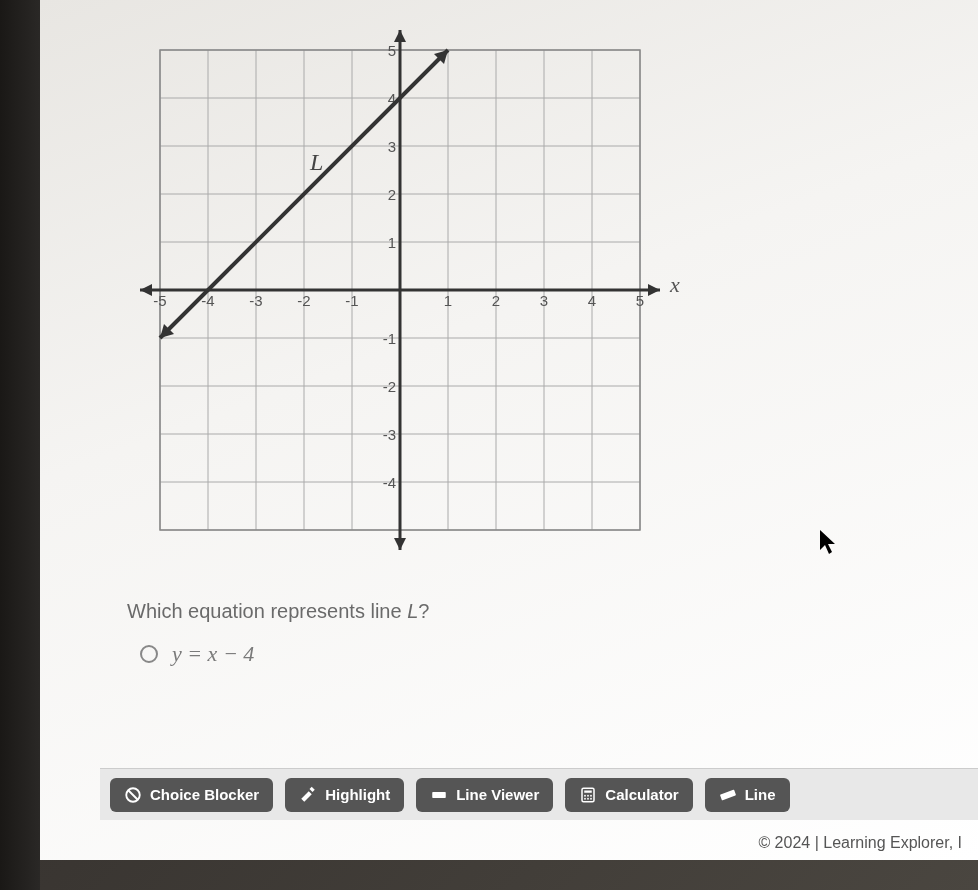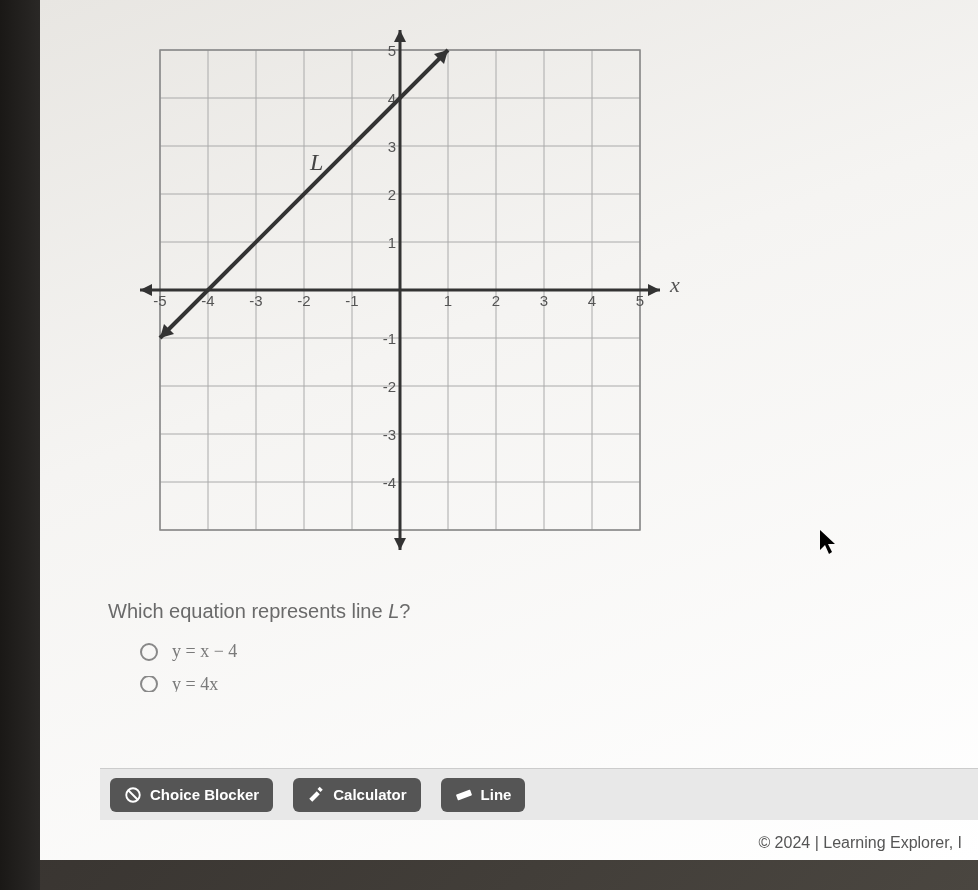--- a/index.html
+++ b/index.html
@@ -24,21 +24,21 @@
     padding: 10px 0 0 60px;
   }
   .chart-container {
     position: relative;
     width: 600px;
     height: 560px;
   }
   .chart-svg { width: 100%; height: 100%; }
   .question {
     margin-top: 30px;
-    margin-left: 8px;
+    margin-left: 27px;
     color: #6a6a6a;
     font-size: 20px;
   }
   .question .italic { font-style: italic; }
   .choices {
     margin-top: 18px;
     margin-left: 40px;
   }
   .choice {
     display: flex;
@@ -49,36 +49,37 @@
   .radio {
     width: 18px;
     height: 18px;
     border: 2px solid #888;
     border-radius: 50%;
     margin-right: 14px;
     flex-shrink: 0;
   }
   .choice-text {
     color: #7a7a7a;
-    font-size: 18px;
+    font-size: 22px;
     font-family: 'Times New Roman', serif;
+    font-style: italic;
   }
   .choice-partial { overflow: hidden; height: 16px; }
   .toolbar {
     position: absolute;
     left: 60px;
     right: 0;
     bottom: 40px;
     height: 52px;
     background: #e8e8e8;
     border-top: 1px solid #ccc;
     display: flex;
     align-items: center;
     padding: 0 10px;
-    gap: 20px;
+    gap: 12px;
   }
   .tool-btn {
     background: #555;
     color: #fff;
     border: none;
     border-radius: 6px;
     padding: 8px 14px;
     font-size: 15px;
     font-weight: bold;
     display: flex;
@@ -206,38 +207,53 @@
 
     <div class="question">
       <span>Which equation represents line </span><span class="italic">L</span><span>?</span>
     </div>
 
     <div class="choices">
       <div class="choice">
         <div class="radio"></div>
         <div class="choice-text">y = x − 4</div>
       </div>
-      <div class="choice choice-partial">
-        <div class="radio"></div>
-        <div class="choice-text">y = 4x</div>
-      </div>
     </div>
   </div>
 
   <div class="toolbar">
     <button class="tool-btn">
       <svg viewBox="0 0 24 24">
           <circle cx="12" cy="12" r="9" fill="none" stroke="#fff" stroke-width="2.5"></circle>
           <line x1="6" y1="6" x2="18" y2="18" stroke="#fff" stroke-width="2.5"></line>
         </svg>
       <span>Choice Blocker</span>
     </button>
     <button class="tool-btn">
       <svg viewBox="0 0 24 24">
           <path d="M3 17l4 4 10-10-4-4L3 17z M14 4l4 4 3-3-4-4-3 3z"></path>
+        </svg>
+      <span>Highlight</span>
+    </button>
+    <button class="tool-btn">
+      <svg viewBox="0 0 24 24">
+          <rect x="3" y="8" width="18" height="8" rx="1" fill="#fff"></rect>
+        </svg>
+      <span>Line Viewer</span>
+    </button>
+    <button class="tool-btn">
+      <svg viewBox="0 0 24 24">
+          <rect x="4" y="3" width="16" height="18" rx="2" fill="none" stroke="#fff" stroke-width="2"></rect>
+          <rect x="7" y="6" width="10" height="3" fill="#fff"></rect>
+          <circle cx="8" cy="13" r="1.2" fill="#fff"></circle>
+          <circle cx="12" cy="13" r="1.2" fill="#fff"></circle>
+          <circle cx="16" cy="13" r="1.2" fill="#fff"></circle>
+          <circle cx="8" cy="17" r="1.2" fill="#fff"></circle>
+          <circle cx="12" cy="17" r="1.2" fill="#fff"></circle>
+          <circle cx="16" cy="17" r="1.2" fill="#fff"></circle>
         </svg>
       <span>Calculator</span>
     </button>
     <button class="tool-btn">
       <svg viewBox="0 0 24 24">
           <rect x="2" y="8" width="20" height="8" rx="1" fill="#fff" transform="rotate(-20 12 12)"></rect>
         </svg>
       <span>Line</span>
     </button>
   </div>

